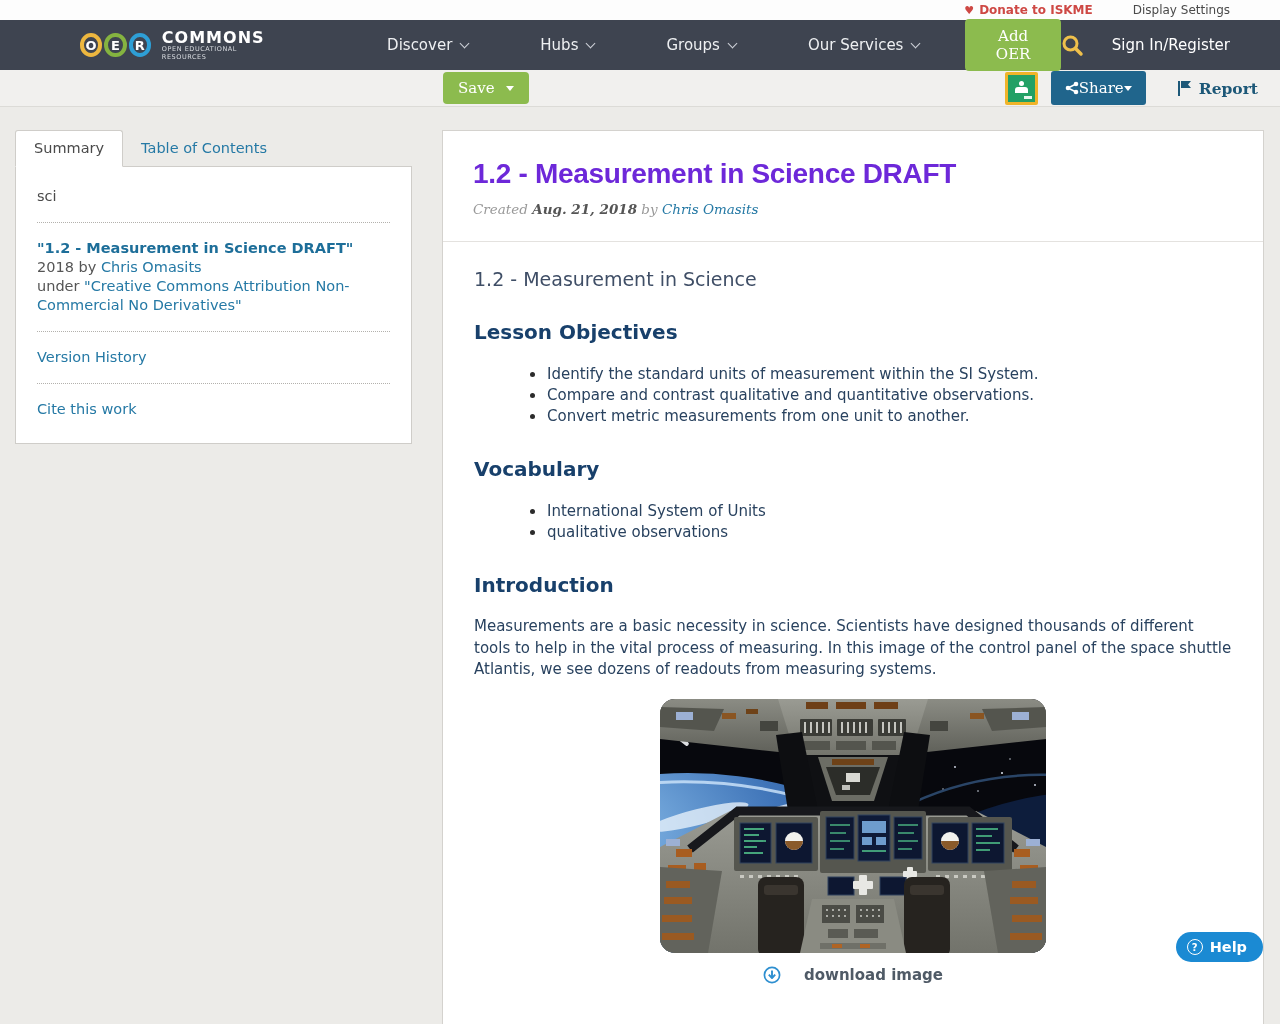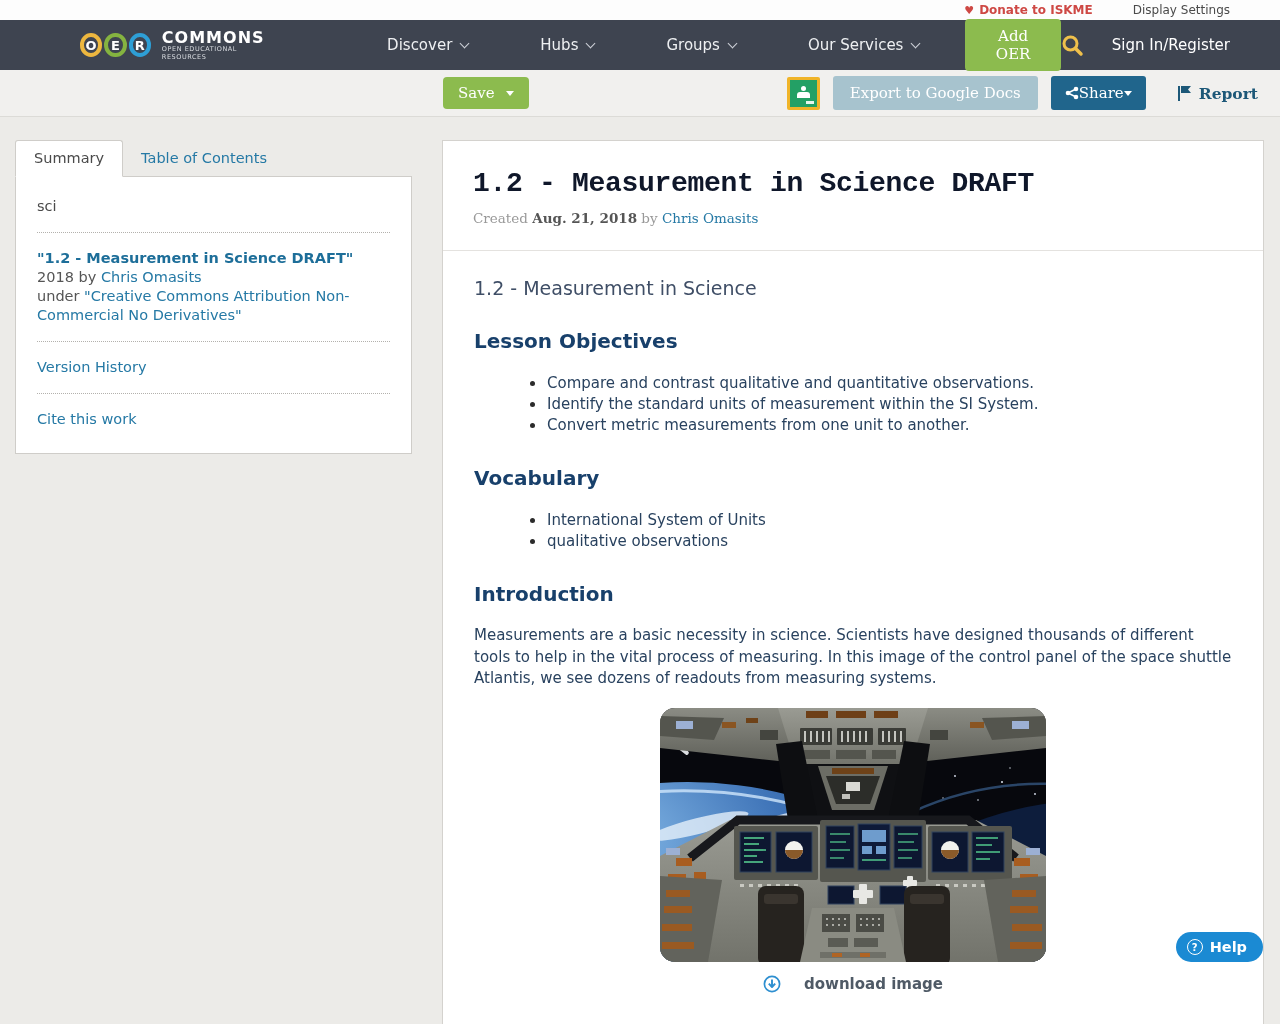--- a/index.html
+++ b/index.html
@@ -50,21 +50,21 @@
   .add-oer {
     background:#8cbb4e; color:#fff; font-size:15px; padding:8px 16px;
     border-radius:4px; margin-left:46px; cursor:pointer; border:none;
     font-family:"DejaVu Serif", serif;
   }
   .search-btn { margin-left:auto; cursor:pointer; display:flex; align-items:center; }
   .signin { color:#fff; font-size:15px; margin-left:28px; cursor:pointer; white-space:nowrap; }
 
   
   .toolbar {
-    height:47px; background:#f1f0ee; border-bottom:1px solid #dcdbd7;
+    height:37px; background:#f1f0ee; border-bottom:1px solid #dcdbd7;
     display:flex; align-items:center; padding:0 16px;
   }
   .save-btn {
     margin-left:427px; background:#8cbb4e; color:#fff;
     font-family:"DejaVu Serif", serif; font-size:15px;
     padding:7px 15px; border-radius:4px; border:none;
     display:flex; align-items:center; gap:11px; cursor:pointer;
   }
   .caret-down { width:0; height:0; border-left:4.5px solid transparent; border-right:4.5px solid transparent; border-top:5.5px solid #fff; }
   .toolbar-right { margin-left:auto; display:flex; align-items:center; gap:13px; }
@@ -108,24 +108,24 @@
   }
   .sep { border-bottom:1px dotted #b3b1ad; margin:16px 0; }
   .side-link { color:#2579a5; cursor:pointer; }
   .cite-title { color:#1d6e99; font-weight:bold; }
   .cite-gray { color:#555; }
 
   
   .main-card { flex:1; background:#fff; border:1px solid #d4d2ce; min-height:1200px; }
   .title-block { padding:27px 30px 24px; border-bottom:1px solid #e4e2df; }
   .doc-title {
-    font-family:Liberation Mono, monospace; font-weight:bold; font-size:28px;
-    color:#0f172a; margin:0; letter-spacing:-0.3px;
-  }
-  .created-line { font-family:"DejaVu Serif", serif; font-size:13.5px; color:#999; margin-top:11px; }
+    font-family:Liberation Sans, sans-serif; font-weight:bold; font-size:28px;
+    color:#6d28d9; margin:0; letter-spacing:-0.3px;
+  }
+  .created-line { font-family:"DejaVu Serif", serif; font-style:italic; font-size:13.5px; color:#999; margin-top:11px; }
   .created-date { color:#555; font-weight:bold; }
   .created-author { color:#2579a5; cursor:pointer; }
 
   .content { padding:26px 31px 40px; }
   .subtitle { font-size:19px; color:#3f4e66; margin:0; font-weight:normal; }
   .section-h { font-size:20px; font-weight:bold; color:#18406b; margin:30px 0 0; }
   .bullets { list-style:none; margin:20px 0 0; padding-left:73px; }
   .bullets li { position:relative; font-size:15px; color:#29425f; line-height:21px; }
   .bullets li::before {
     content:""; position:absolute; left:-17px; top:8px;
@@ -215,21 +215,20 @@
     <span class="caret-down"></span>
   </button>
   <div class="toolbar-right">
     <button class="classroom-btn">
       <span class="classroom-inner">
         <span class="cl-head"></span>
           <span class="cl-body"></span>
           <span class="cl-strip"></span>
       </span>
     </button>
-    <button class="export-btn">Export to Google Docs</button>
     <button class="share-btn">
       <svg width="14" height="14" viewBox="0 0 14 14">
         <line x1="11" y1="3" x2="3" y2="7" stroke="#fff" stroke-width="1.5"></line>
         <line x1="11" y1="11" x2="3" y2="7" stroke="#fff" stroke-width="1.5"></line>
         <circle cx="11" cy="3" r="2.3" fill="#fff"></circle>
         <circle cx="3" cy="7" r="2.3" fill="#fff"></circle>
         <circle cx="11" cy="11" r="2.3" fill="#fff"></circle>
       </svg>
       <span>Share</span>
       <span class="caret-down"></span>
@@ -271,22 +270,22 @@
       <div class="created-line">
         <span>Created </span><span class="created-date">Aug. 21, 2018</span><span> by </span><a class="created-author">Chris Omasits</a>
       </div>
     </div>
 
     <div class="content">
       <h3 class="subtitle">1.2 - Measurement in Science</h3>
 
       <h2 class="section-h">Lesson Objectives</h2>
       <ul class="bullets">
+        <li>Identify the standard units of measurement within the SI System.</li>
         <li>Compare and contrast qualitative and quantitative observations.</li>
-        <li>Identify the standard units of measurement within the SI System.</li>
         <li>Convert metric measurements from one unit to another.</li>
       </ul>
 
       <h2 class="section-h">Vocabulary</h2>
       <ul class="bullets">
         <li>International System of Units</li>
         <li>qualitative observations</li>
       </ul>
 
       <h2 class="section-h">Introduction</h2>

